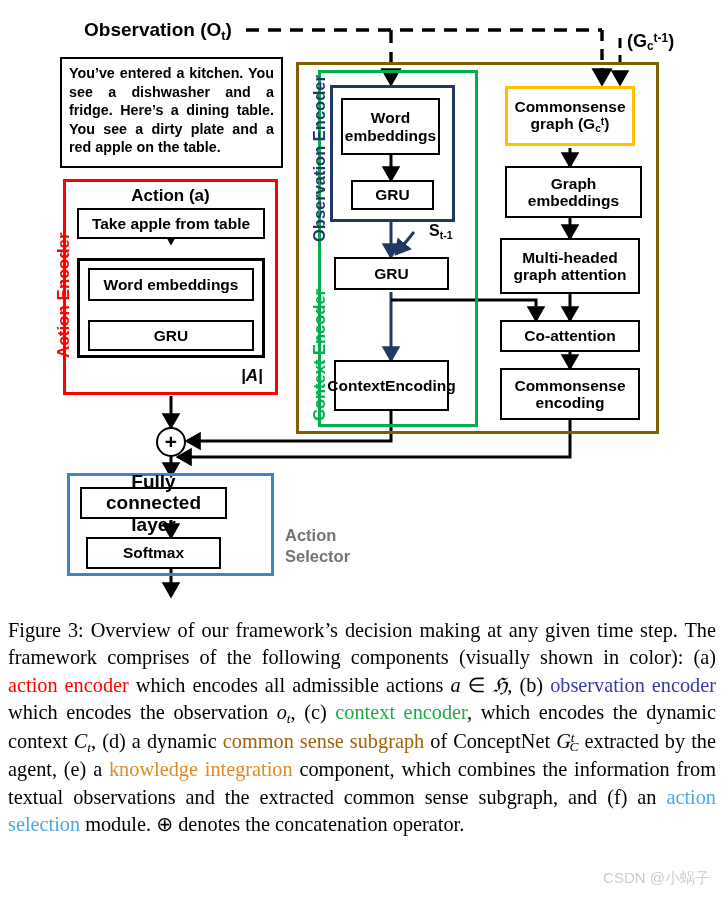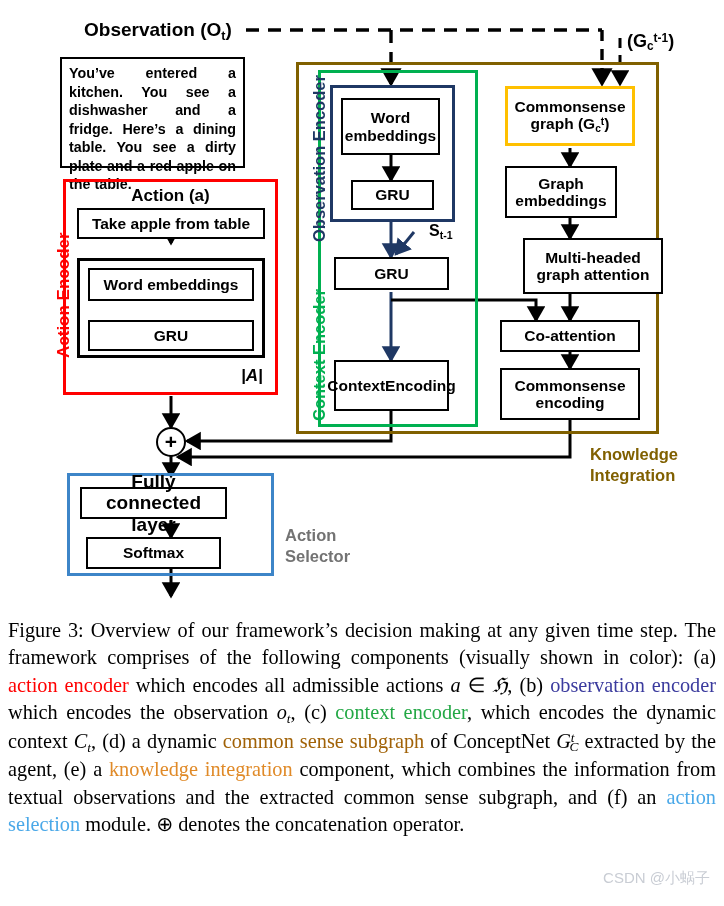--- a/index.html
+++ b/index.html
@@ -110,40 +110,36 @@
     <path d="M171,456 V476" stroke="#000" stroke-width="3" marker-end="url(#ah-blk)"></path>
 
     <path d="M171,520 V537" stroke="#000" stroke-width="3" marker-end="url(#ah-blk)"></path>
     <path d="M171,569 V596" stroke="#000" stroke-width="3" marker-end="url(#ah-blk)"></path>
   </svg>
 
   <div class="flabel" style="left:84px;top:19px;font-size:19px;"><span>Observation (O</span><span class="sub">t</span><span>)</span></div>
 
   <div class="flabel" style="left:627px;top:31px;font-size:18px;"><span>(G</span><span class="sub">c</span><span class="sup">t-1</span><span>)</span></div>
 
-  <div class="obs-text" style="left:60px;top:57px;width:185px;height:111px;font-size:14.3px;">You’ve entered a kitchen. You see a dishwasher and a fridge. Here’s a dining table. You see a dirty plate and a red apple on the table.</div>
+  <div class="obs-text" style="left:60px;top:57px;width:223px;height:111px;font-size:14.3px;">You’ve entered a kitchen. You see a dishwasher and a fridge. Here’s a dining table. You see a dirty plate and a red apple on the table.</div>
 
   <div class="grp grp-red" style="left:63px;top:179px;width:215px;height:216px;"></div>
   <div class="vlabel" style="left:54px;top:358px;font-size:17px;color:#ff0000;">Action Encoder</div>
 
   <div class="flabel" style="left:63px;top:186px;width:215px;text-align:center;font-size:17px;">Action (a)</div>
 
   <div class="box" style="left:77px;top:208px;width:188px;height:31px;font-size:15.5px;">Take apple from table</div>
 
   <div class="box" style="left:77px;top:258px;width:188px;height:100px;border-width:3px;"></div>
   <div class="box" style="left:88px;top:268px;width:166px;height:33px;font-size:15.5px;">Word embeddings</div>
   <div class="box" style="left:88px;top:320px;width:166px;height:31px;font-size:15.5px;">GRU</div>
 
   <div class="flabel" style="left:241px;top:366px;font-size:17px;font-style:italic;">|A|</div>
 
   <div class="grp grp-brown" style="left:296px;top:62px;width:363px;height:372px;"></div>
-  <div class="flabel" style="left:590px;top:444px;font-size:16.5px;color:#806000;line-height:1.25;">
-    <span>Knowledge</span><br>
-    <span>Integration</span>
-  </div>
 
   <div class="grp grp-green" style="left:318px;top:70px;width:160px;height:357px;"></div>
   <div class="vlabel" style="left:310px;top:421px;font-size:16.5px;color:#00b050;">Context Encoder</div>
 
   <div class="grp grp-navy" style="left:330px;top:85px;width:125px;height:137px;"></div>
   <div class="vlabel" style="left:310px;top:242px;font-size:16.5px;color:#1f3864;">Observation Encoder</div>
 
   <div class="box" style="left:341px;top:98px;width:99px;height:57px;font-size:15.5px;flex-direction:column;">
     <span>Word</span>
     <span>embeddings</span>
@@ -157,26 +153,26 @@
   <div class="box" style="left:334px;top:360px;width:115px;height:51px;font-size:15.5px;">
     <span>Context</span>
     <span>Encoding</span>
   </div>
 
   <div class="box grp-amber" style="left:505px;top:86px;width:130px;height:60px;font-size:15.5px;flex-direction:column;border-width:3px;">
     <span>Commonsense</span>
     <span><span>graph (G</span><span class="sub">c</span><span class="sup">t</span><span>)</span></span>
   </div>
 
-  <div class="box" style="left:505px;top:166px;width:112px;height:52px;font-size:15.5px;flex-direction:column;">
+  <div class="box" style="left:505px;top:166px;width:137px;height:52px;font-size:15.5px;flex-direction:column;">
     <span>Graph</span>
     <span>embeddings</span>
   </div>
 
-  <div class="box" style="left:500px;top:238px;width:140px;height:56px;font-size:15.5px;flex-direction:column;margin-left:23px;">
+  <div class="box" style="left:500px;top:238px;width:140px;height:56px;font-size:15.5px;flex-direction:column;">
     <span>Multi-headed</span>
     <span>graph attention</span>
   </div>
 
   <div class="box" style="left:500px;top:320px;width:140px;height:32px;font-size:15.5px;">Co-attention</div>
 
   <div class="box" style="left:500px;top:368px;width:140px;height:52px;font-size:15.5px;flex-direction:column;">
     <span>Commonsense</span>
     <span>encoding</span>
   </div>

